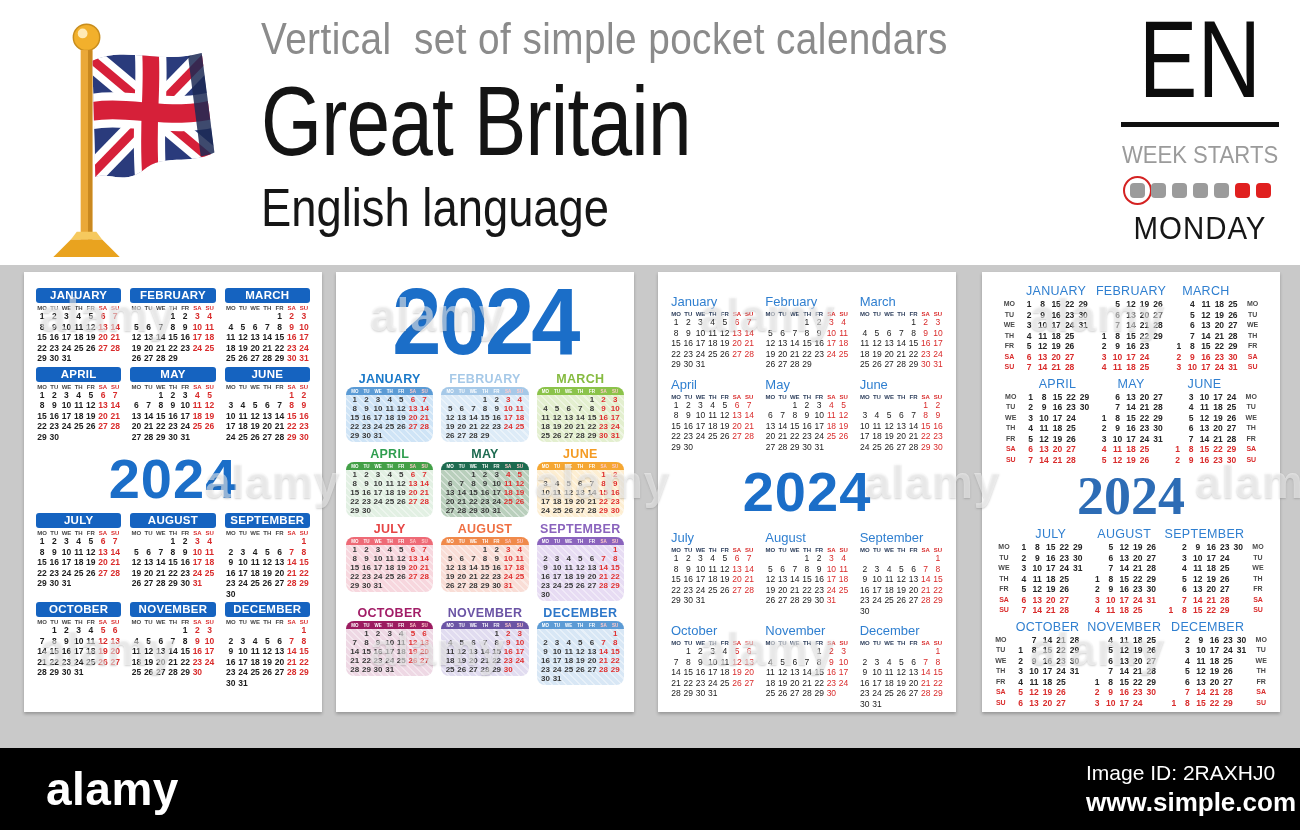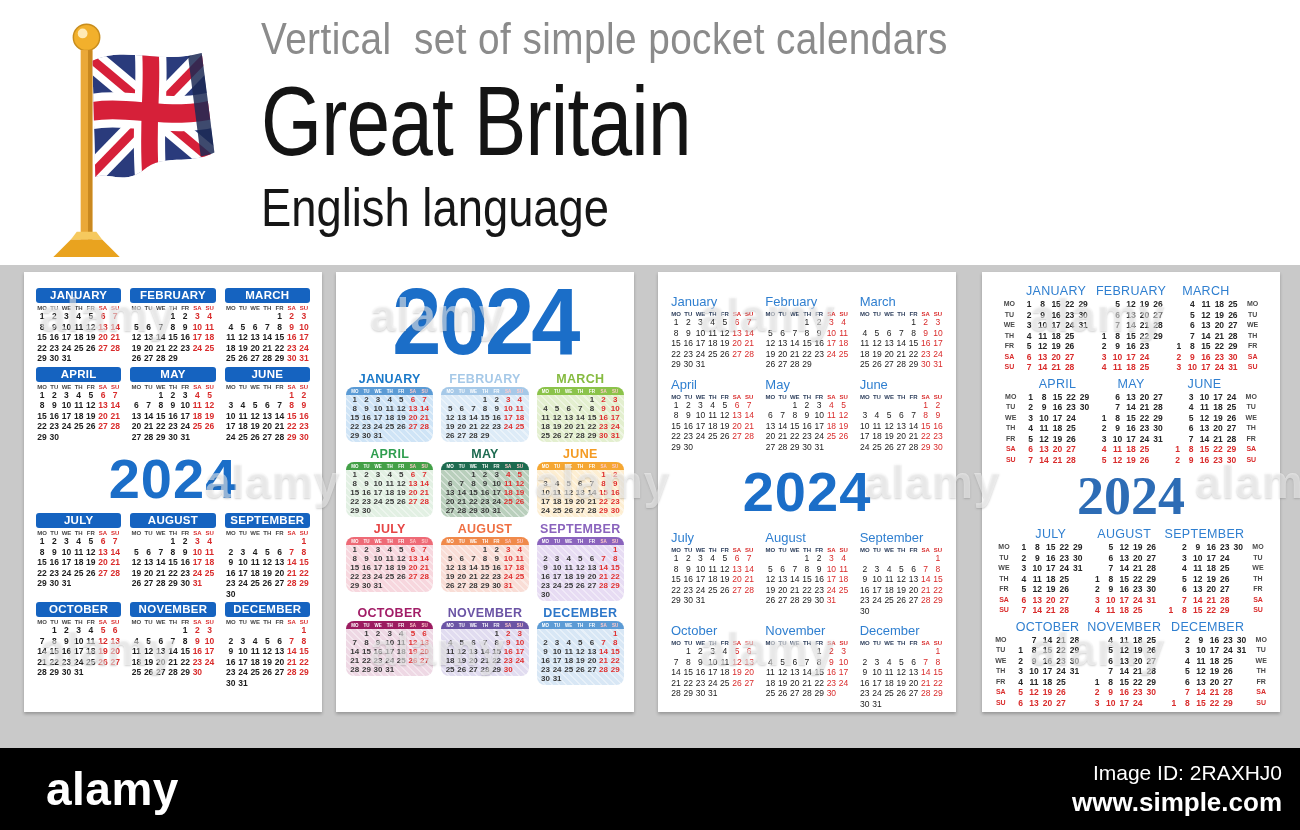--- a/index.html
+++ b/index.html
@@ -92,21 +92,21 @@
         text-align:center; line-height:1; margin:2px 0 4px; }
 
   
   .wm { position:absolute; font-size:46px; font-weight:700; color:rgba(255,255,255,.5);
         text-shadow:0 1px 2px rgba(90,90,90,.28); letter-spacing:1px; pointer-events:none; }
 
   
   .footbar { position:absolute; left:0; top:748px; width:1300px; height:82px; background:#000;
              color:#fff; display:flex; align-items:center; }
   .brand { font-size:46px; font-weight:700; margin-left:46px; letter-spacing:.5px; }
-  .fright { margin-left:auto; margin-right:18px; text-align:right; }
+  .fright { margin-left:auto; margin-right:4px; }
   .fid { font-size:21px; }
   .furl { font-size:26px; font-weight:700; margin-top:2px; }
 </style>
 </head>
 <body>
 
 <div class="stage">
 
   <header class="banner">
     <svg class="flag" viewBox="0 0 210 260" aria-hidden="true">
@@ -134,20 +134,35 @@
       </g>
       <path d="M180,46 L193,148 C188,150.5 184,151 179,152 L166,49 Z" fill="#1c2a55" opacity="0.85"></path>
     </svg>
 
     <div class="titles">
       <div class="subtitle">Vertical  set of simple pocket calendars</div>
       <div class="gbtitle">Great Britain</div>
       <div class="langline">English language</div>
     </div>
 
+    <div class="langblock">
+      <div class="encode">EN</div>
+      <div class="enline"></div>
+      <div class="weekstarts">WEEK STARTS</div>
+      <div class="dots" id="weekDots">
+          <span class="dot ring"></span>
+          <span class="dot"></span>
+          <span class="dot"></span>
+          <span class="dot"></span>
+          <span class="dot"></span>
+          <span class="dot red"></span>
+          <span class="dot red"></span>
+        </div>
+      <div class="monday">MONDAY</div>
+    </div>
   </header>
 
   <div class="canvas" id="canvas">
     <section class="card" id="card1">
         <div class="mrow">
           <div class="m1">
             <div class="m1head">JANUARY</div>
             <div class="wd">
               <span>MO</span>
               <span>TU</span>

